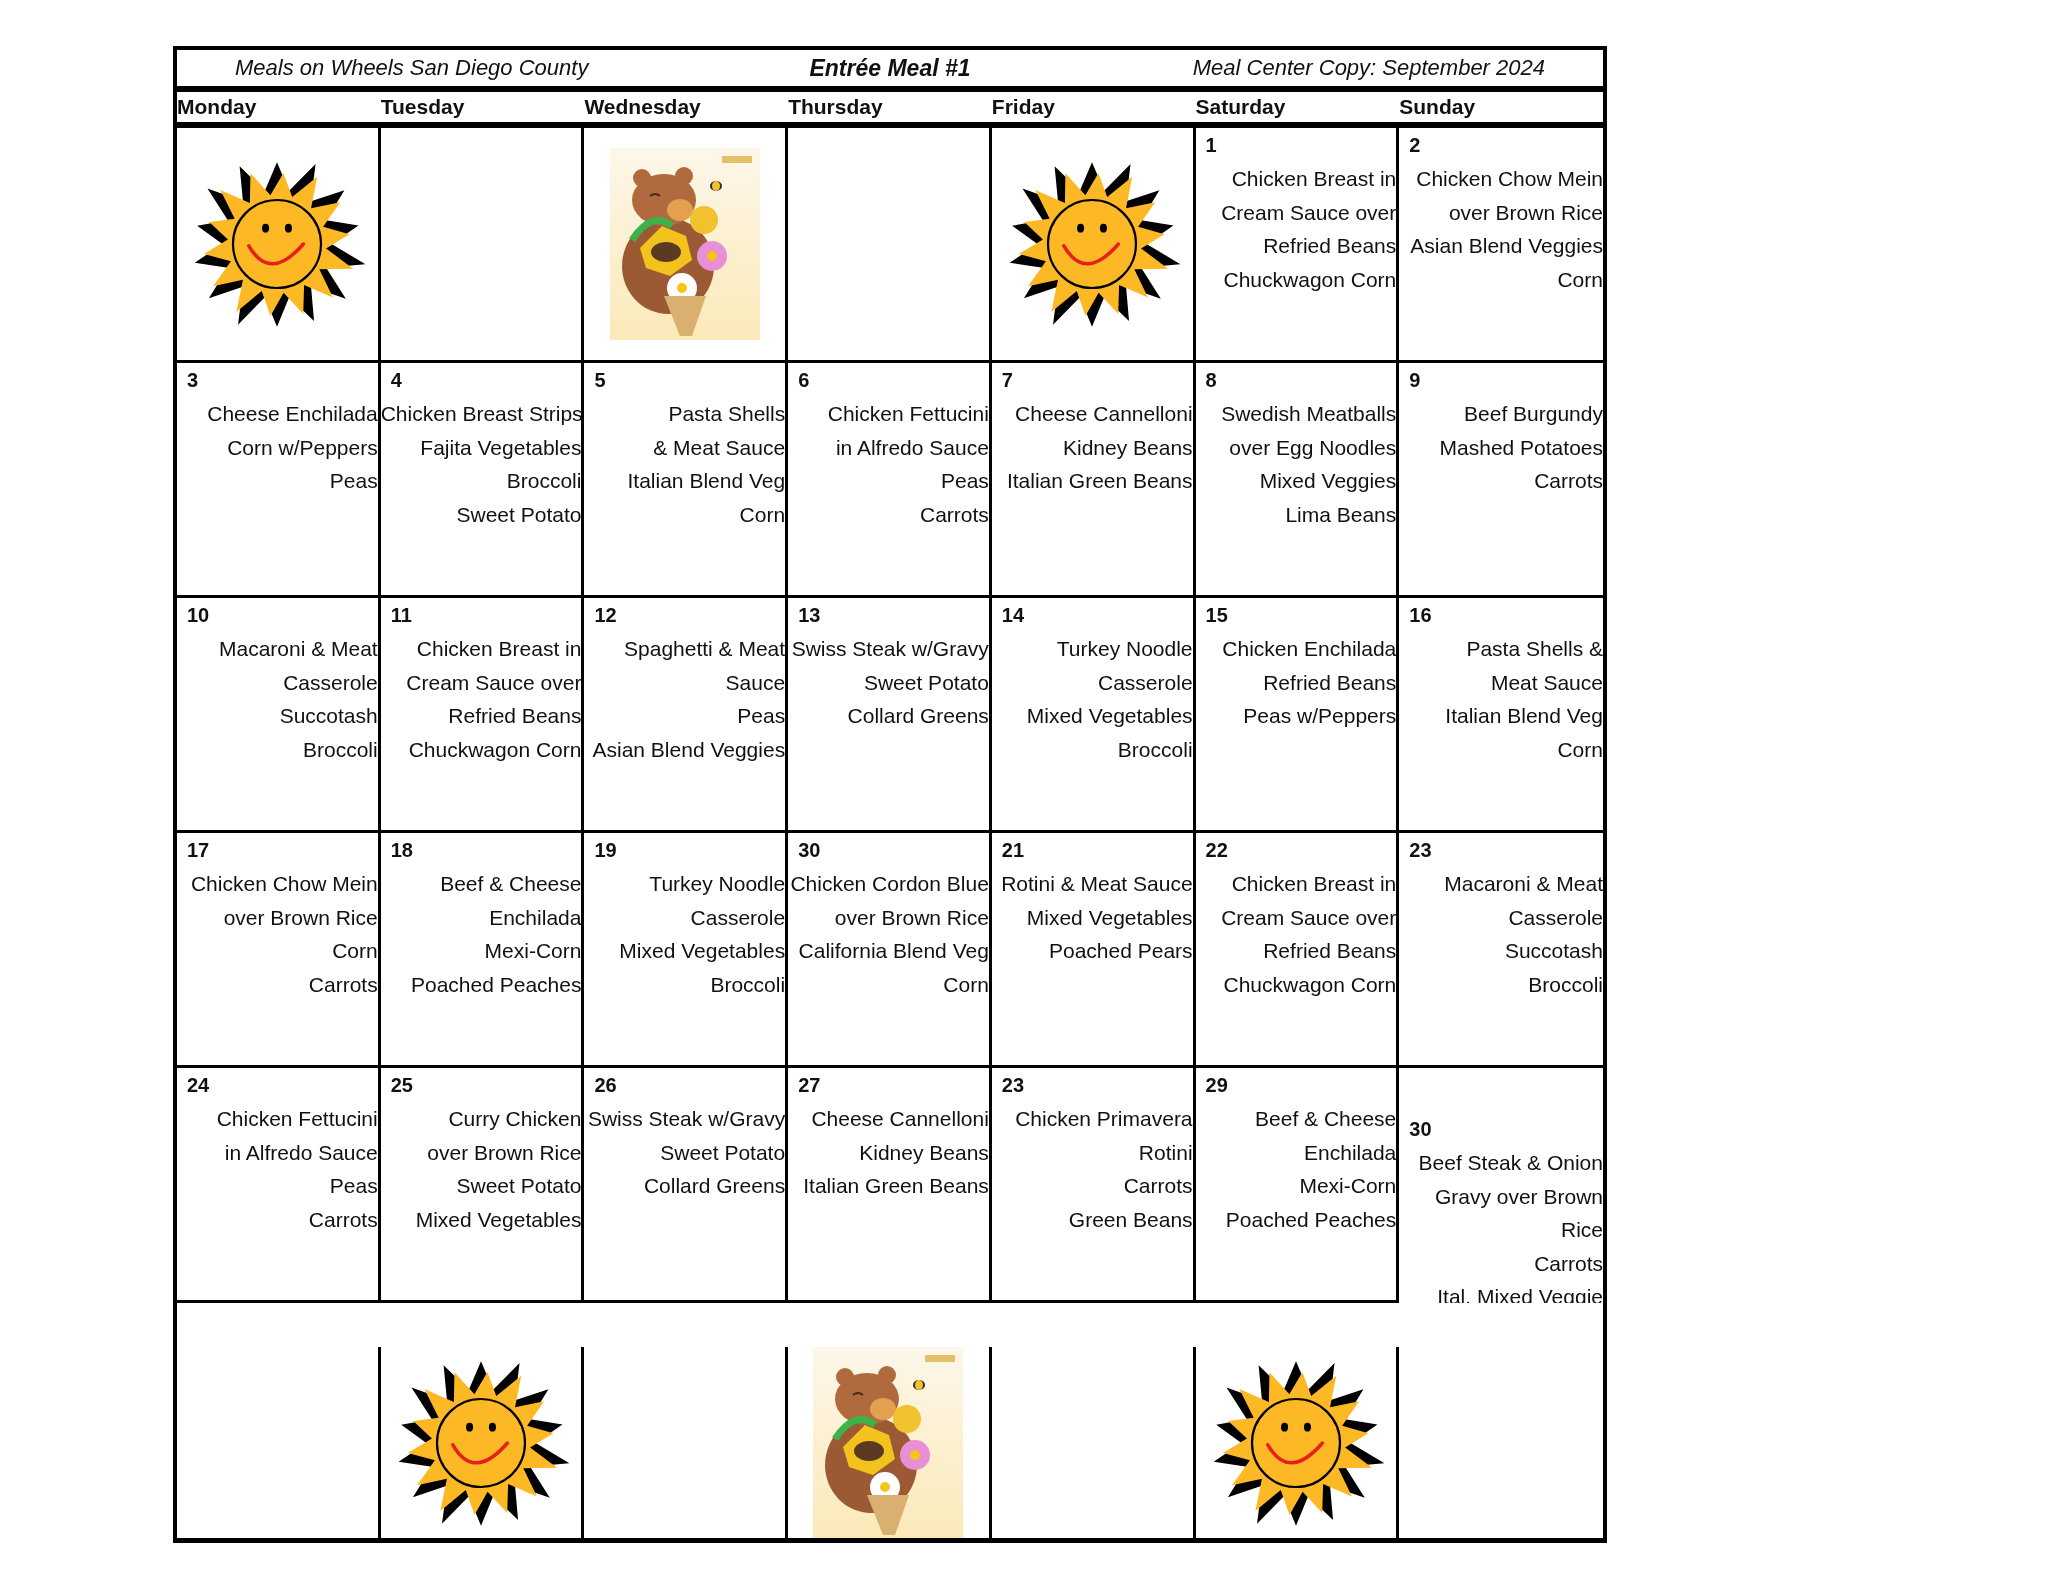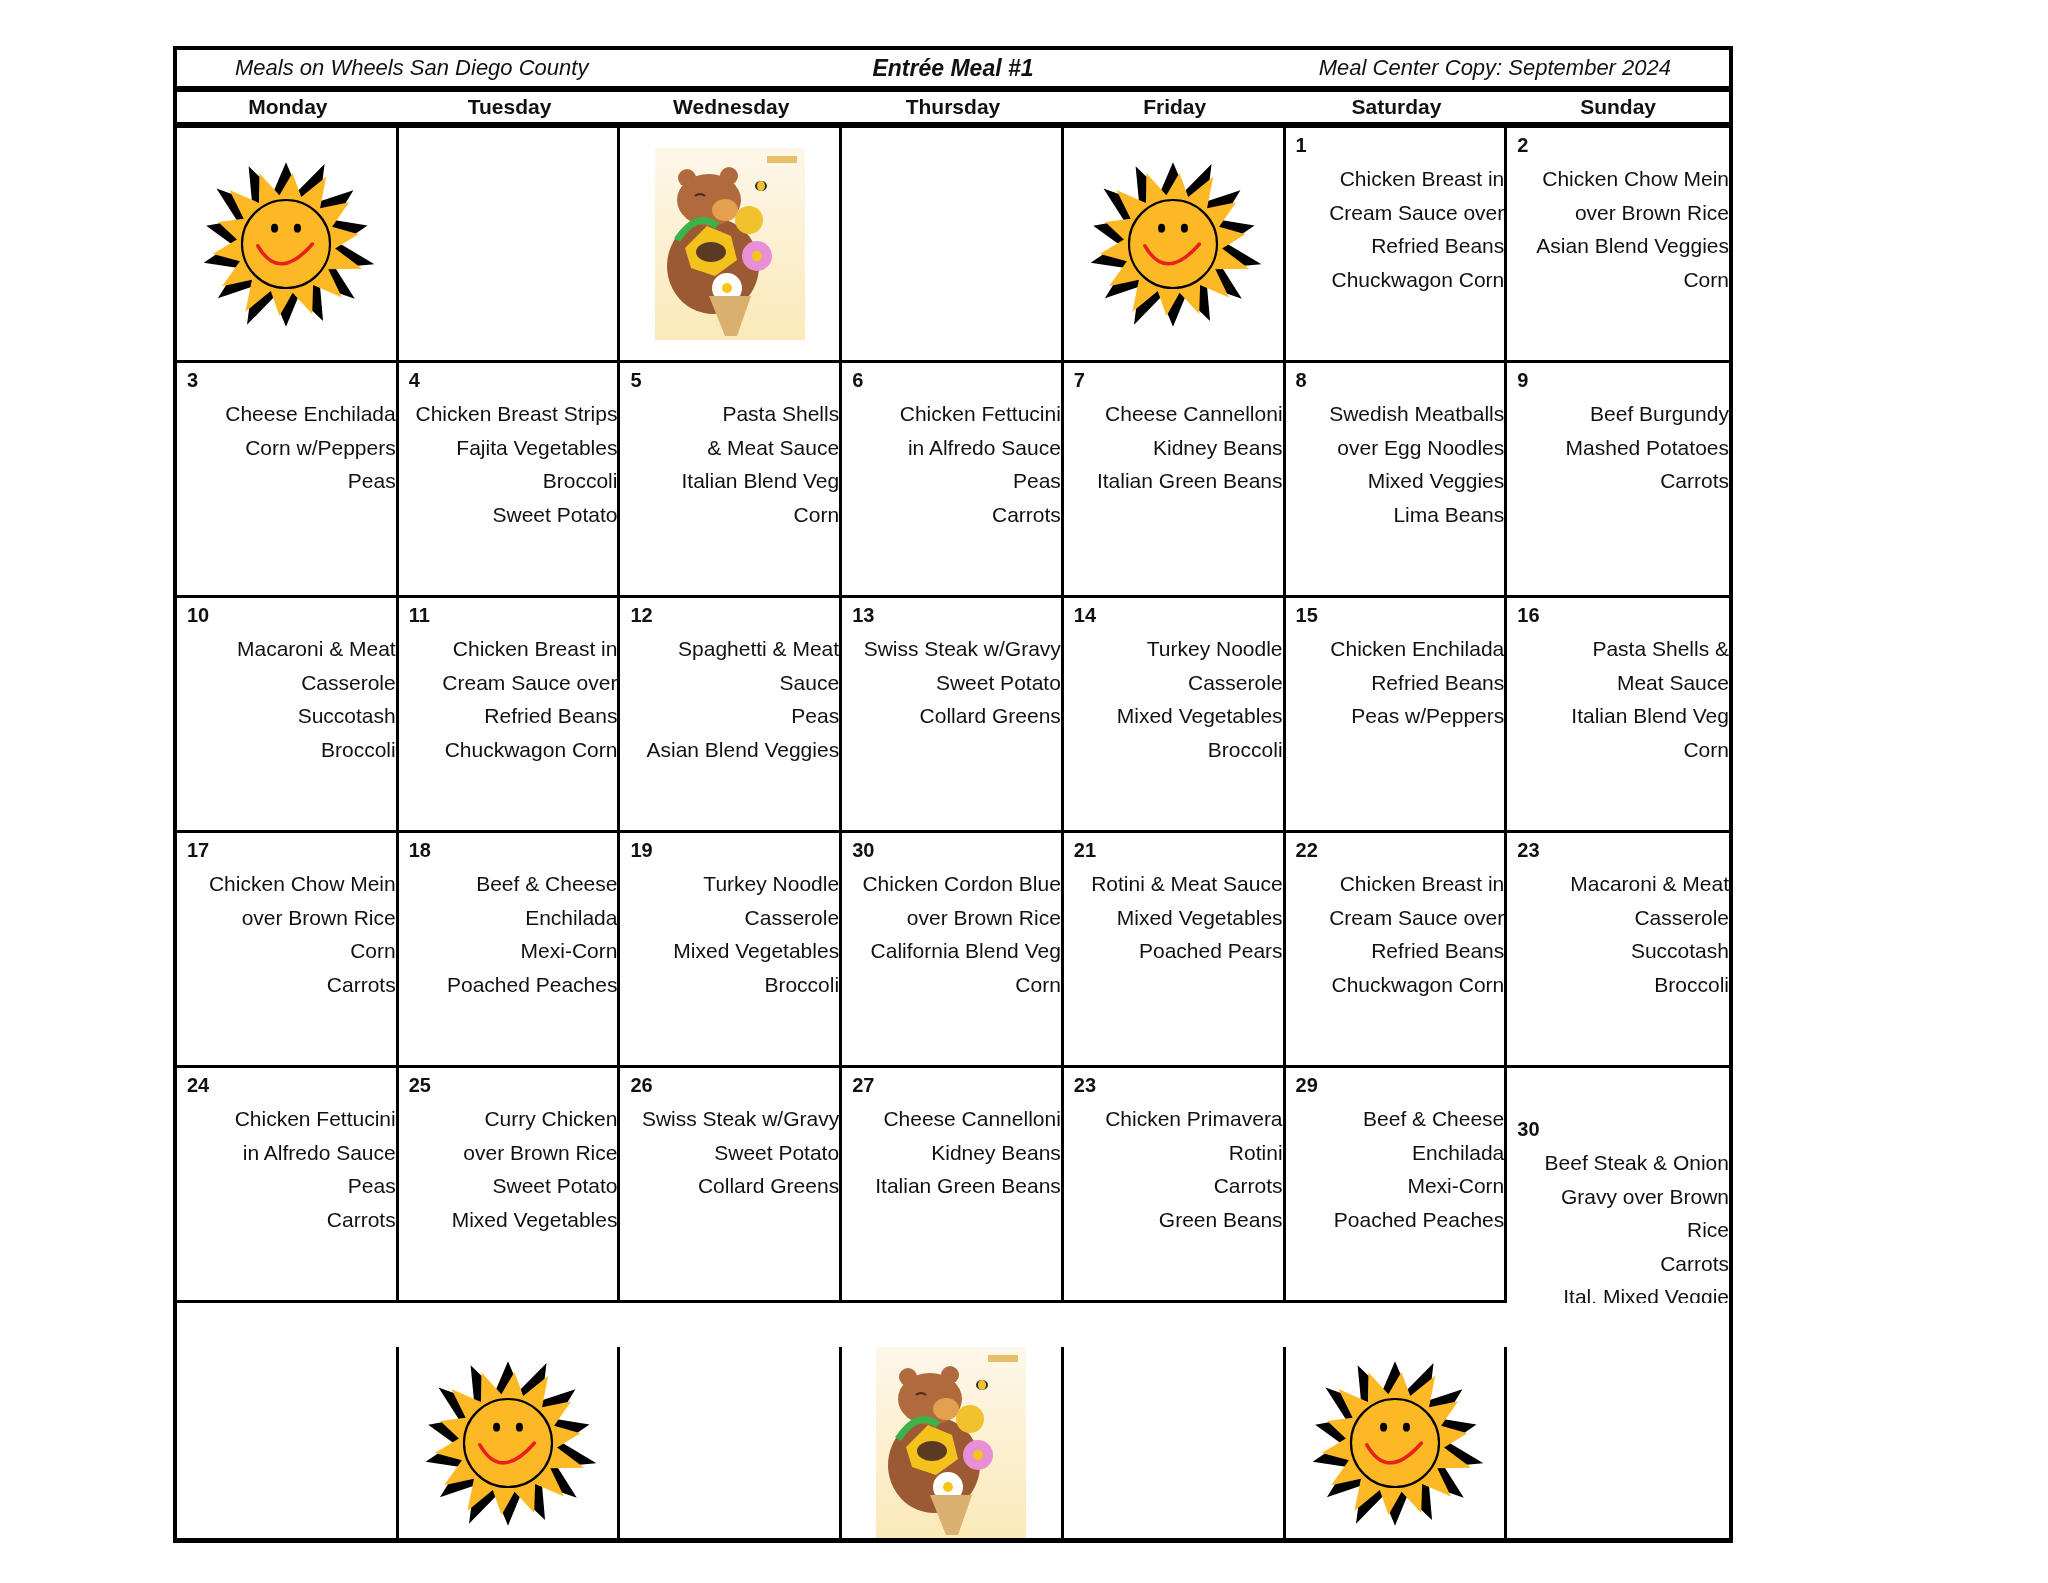--- a/index.html
+++ b/index.html
@@ -1,28 +1,28 @@
 <!DOCTYPE html>
 <html><head>
 <meta charset="utf-8">
 <style>
   html, body { margin:0; padding:0; background:#ffffff; }
   body { width:2048px; height:1583px; position:relative; overflow:hidden;
          font-family:"Liberation Sans", "DejaVu Sans", sans-serif; color:#111; }
-  .sheet { position:absolute; left:173px; top:46px; width:1560px; }
+  .sheet { position:absolute; left:173px; top:46px; width:1434px; }
   .title-row { height:36px; border:4px solid #000; border-bottom:none; position:relative;
                font-style:italic; font-size:22px; }
   .title-row span { position:absolute; top:5px; }
   .t-left { left:58px; }
   .t-center { left:0; right:0; text-align:center; font-weight:bold; font-size:23px; }
   .t-right { right:58px; }
   .days-row { display:grid; grid-template-columns:repeat(7, 1fr);
               border:4px solid #000; border-top:6px solid #000; border-bottom:6px solid #000;
               height:30px; }
-  .days-row div { text-align:center; font-weight:bold; font-size:21px; line-height:30px; }
+  .days-row div { font-weight:bold; font-size:21px; line-height:30px; }
   .grid { display:grid; grid-template-columns:repeat(7, 1fr);
           grid-template-rows:repeat(6, 235px);
           border-left:4px solid #000; border-right:4px solid #000; border-bottom:5px solid #000; }
   .cell { border-right:3px solid #000; border-bottom:3px solid #000; position:relative;
           box-sizing:border-box; overflow:hidden; }
   .cell:nth-child(7n) { border-right:none; }
   .cell.lastrow { border-bottom:none;margin-top:44px; }
   .daynum { position:absolute; left:10px; top:6px; font-weight:bold; font-size:20px; }
   .menu { position:absolute; left:0; right:0; top:34px; text-align:right;
           font-size:21px; line-height:33.5px; }

